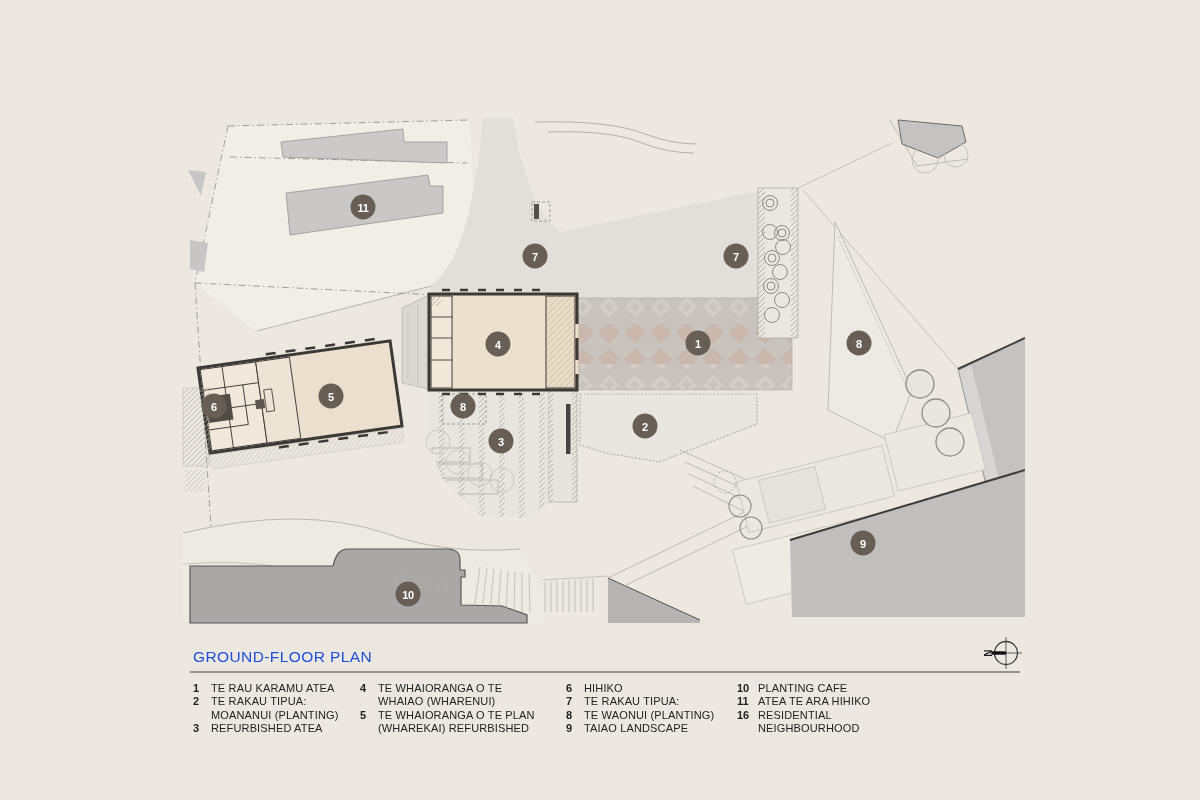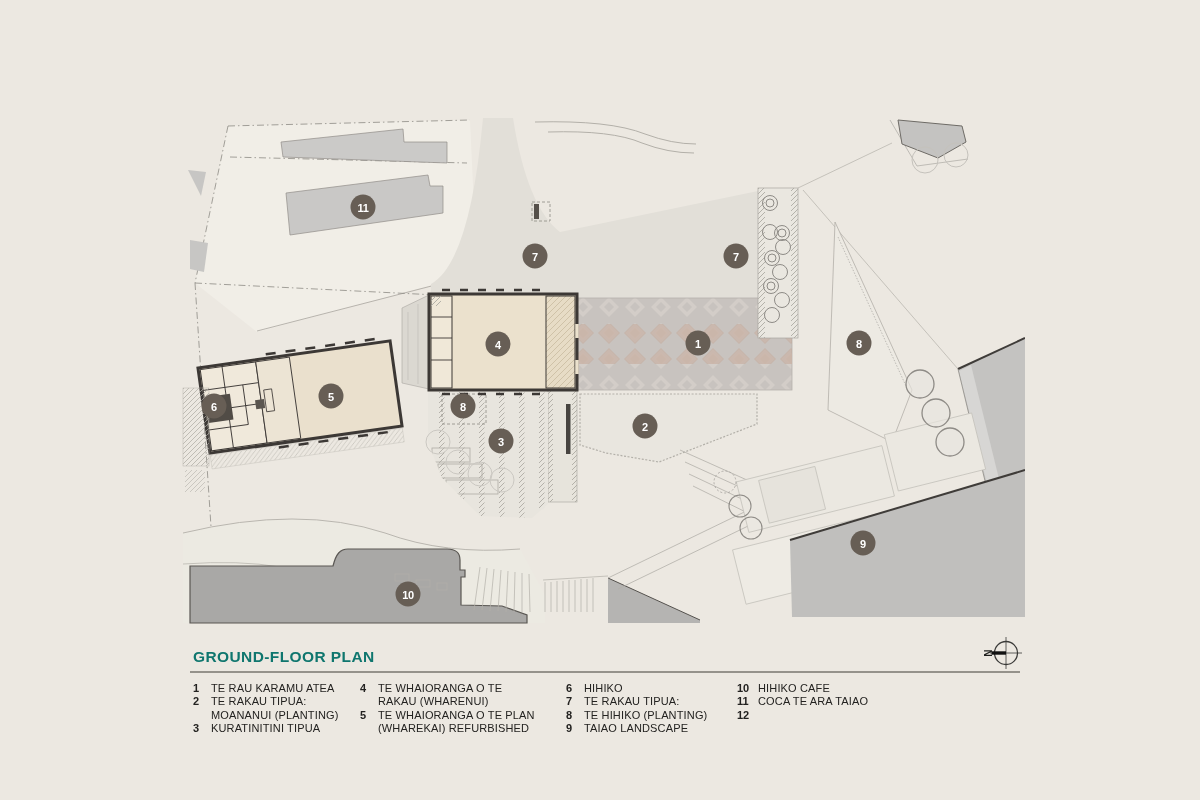--- a/index.html
+++ b/index.html
@@ -7,22 +7,22 @@
   .stage{position:relative;width:1200px;height:800px;background:#ece8e1;overflow:hidden;}
   .plan-svg{position:absolute;left:180px;top:112px;}
 
   
   .badge{position:absolute;width:25px;height:25px;border-radius:50%;
          display:flex;align-items:center;justify-content:center;
          transform:translate(-50%,-50%);
          color:#fff;font-size:11px;font-weight:700;letter-spacing:-0.3px;}
 
   
-  .plan-title{position:absolute;left:193px;top:648px;font-size:15.5px;font-weight:700;
-              letter-spacing:0.4px;color:#0f766e;}
+  .plan-title{position:absolute;left:193px;top:648px;font-size:15.5px;font-weight:400;
+              letter-spacing:0.4px;color:#1d4ed8;}
   .rule{position:absolute;left:190px;top:671px;width:830px;height:1.5px;background:#95928b;}
   .legend{position:absolute;left:0;top:682px;width:1200px;height:80px;color:#232220;}
   .legend-col{position:absolute;top:0;}
   .legend-col-0{left:193px;width:168px;}
   .legend-col-1{left:360px;width:200px;}
   .legend-col-2{left:566px;width:168px;}
   .legend-col-3{left:737px;width:180px;}
   .lg-row{display:flex;font-size:11px;line-height:13.4px;}
   .lg-num{flex:0 0 18px;font-weight:700;}
   .legend-col-3 .lg-num{flex:0 0 21px;}
@@ -276,64 +276,66 @@
           <span class="lg-num">1</span>
           <span class="lg-label">TE RAU KARAMU ATEA</span>
         </div>
         <div class="lg-row">
           <span class="lg-num">2</span>
           <span class="lg-label">TE RAKAU TIPUA:
 MOANANUI (PLANTING)</span>
         </div>
         <div class="lg-row">
           <span class="lg-num">3</span>
-          <span class="lg-label">KURATINITINI TIPUA</span>
+          <span class="lg-label">REFURBISHED ATEA</span>
         </div>
       </div>
       <div class="legend-col legend-col-1">
         <div class="lg-row">
           <span class="lg-num">4</span>
           <span class="lg-label">TE WHAIORANGA O TE
-RAKAU (WHARENUI)</span>
+WHAIAO (WHARENUI)</span>
         </div>
         <div class="lg-row">
           <span class="lg-num">5</span>
           <span class="lg-label">TE WHAIORANGA O TE PLAN
 (WHAREKAI) REFURBISHED</span>
         </div>
       </div>
       <div class="legend-col legend-col-2">
         <div class="lg-row">
           <span class="lg-num">6</span>
           <span class="lg-label">HIHIKO</span>
         </div>
         <div class="lg-row">
           <span class="lg-num">7</span>
           <span class="lg-label">TE RAKAU TIPUA:</span>
         </div>
         <div class="lg-row">
           <span class="lg-num">8</span>
-          <span class="lg-label">TE HIHIKO (PLANTING)</span>
+          <span class="lg-label">TE WAONUI (PLANTING)</span>
         </div>
         <div class="lg-row">
           <span class="lg-num">9</span>
           <span class="lg-label">TAIAO LANDSCAPE</span>
         </div>
       </div>
       <div class="legend-col legend-col-3">
         <div class="lg-row">
           <span class="lg-num">10</span>
-          <span class="lg-label">HIHIKO CAFE</span>
+          <span class="lg-label">PLANTING CAFE</span>
         </div>
         <div class="lg-row">
           <span class="lg-num">11</span>
-          <span class="lg-label">COCA TE ARA TAIAO</span>
-        </div>
-        <div class="lg-row">
-          <span class="lg-num">12</span>
+          <span class="lg-label">ATEA TE ARA HIHIKO</span>
+        </div>
+        <div class="lg-row">
+          <span class="lg-num">16</span>
+          <span class="lg-label">RESIDENTIAL
+NEIGHBOURHOOD</span>
         </div>
       </div>
     </div>
 
   <svg class="north" width="52" height="52" viewBox="0 0 52 52">
     <circle cx="26" cy="26" r="11.5" fill="none" stroke="#3a3a38" stroke-width="1.3"></circle>
     <path d="M10,26 H42 M26,10 V42" stroke="#3a3a38" stroke-width="0.8" fill="none"></path>
     <path d="M11.5,26 H26" stroke="#111" stroke-width="3.4" fill="none"></path>
     <text x="7" y="26" font-size="10" font-weight="700" fill="#1e1e1c" text-anchor="middle" dominant-baseline="central" transform="rotate(90 7 26)">N</text>
   </svg>

